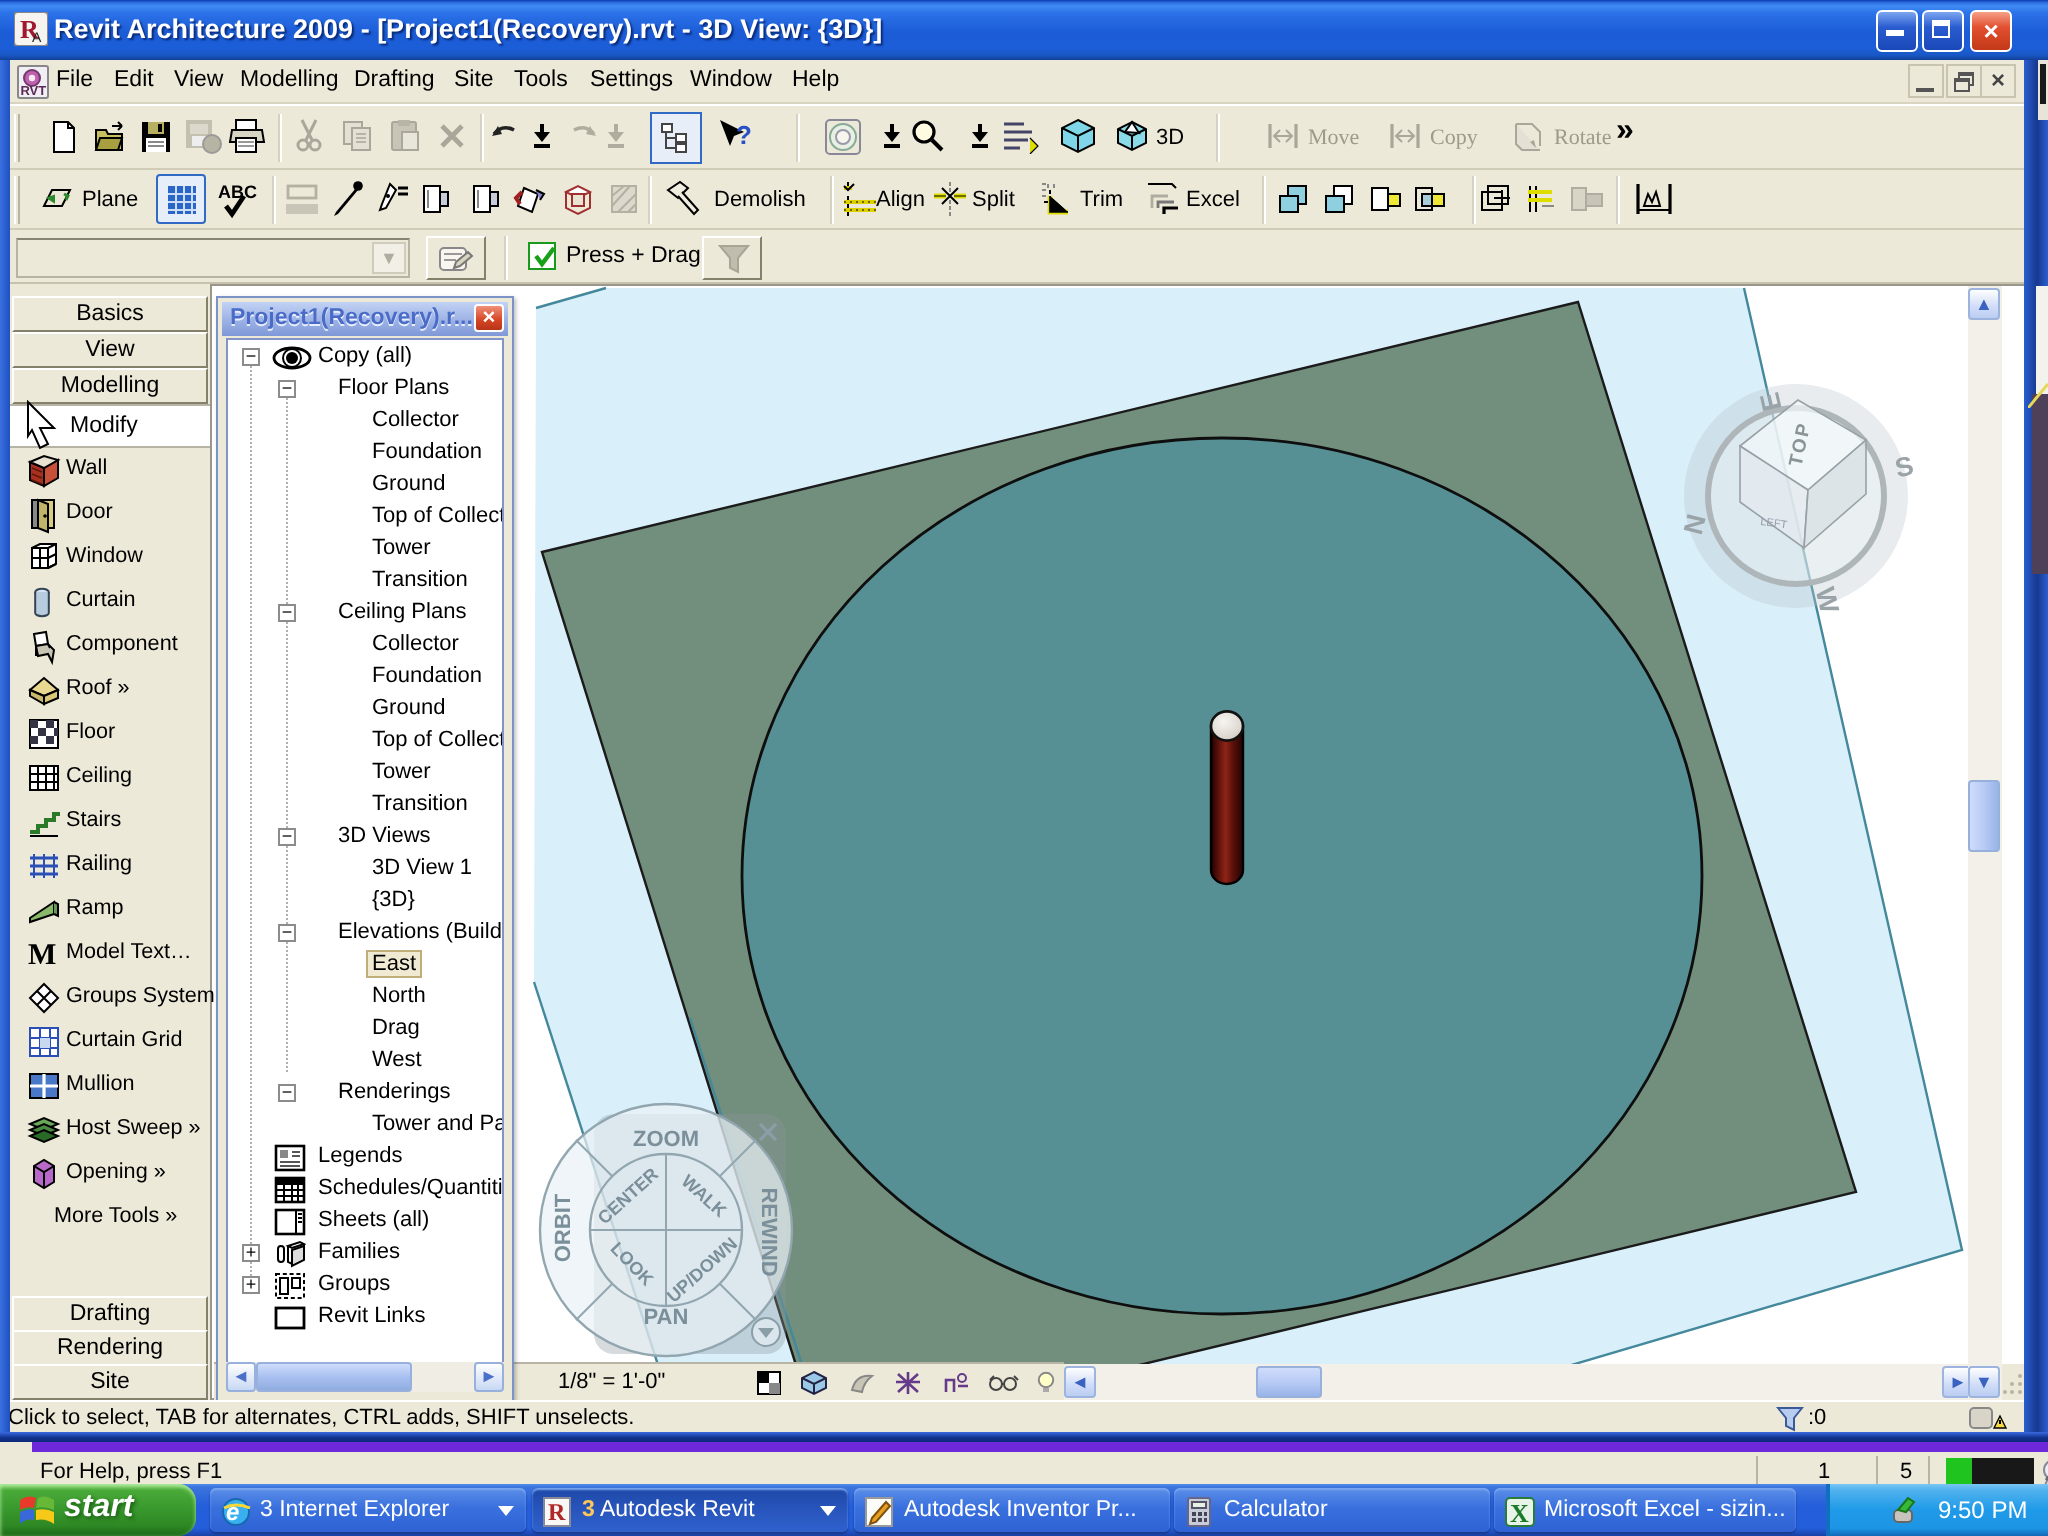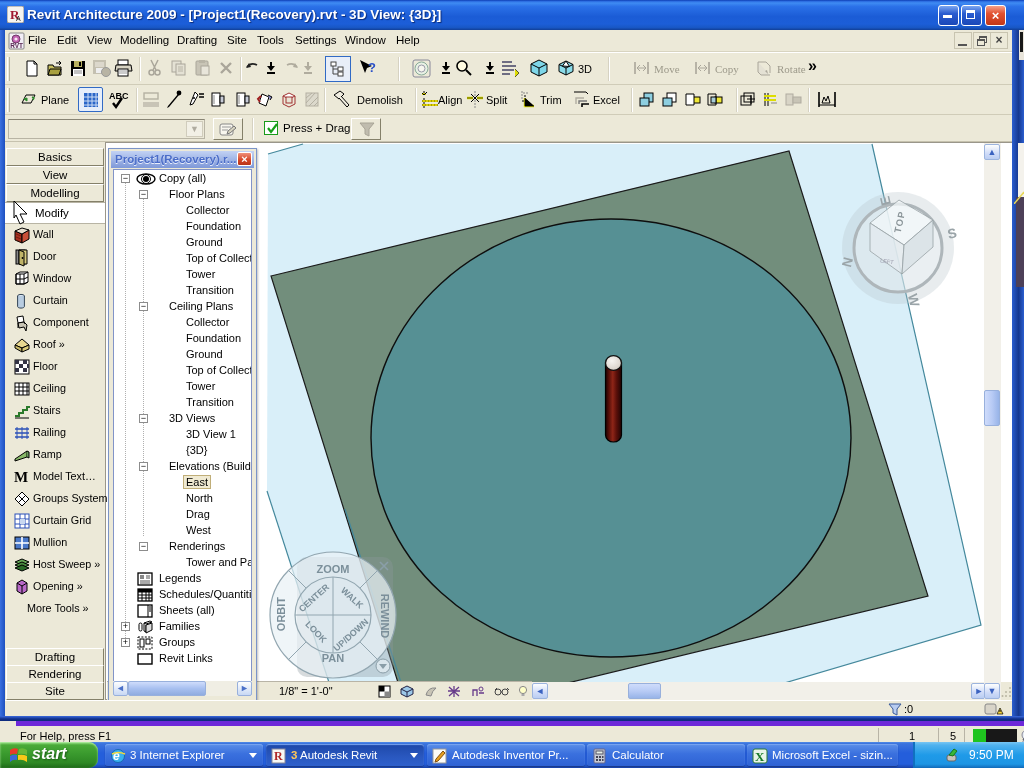--- a/index.html
+++ b/index.html
@@ -788,20 +788,21 @@
         </div>
     </div>
     <div class="abs" style="left:4px;bottom:4px;width:139px;height:15px;background:#f0eee4">
       <div class="abs" style="left:0;top:0;width:15px;height:15px;background:linear-gradient(180deg,#fdfefe,#c8d8f4);border:1px solid #98b0dc;border-radius:2px;color:#4a70c8;font-size:9px;text-align:center;line-height:13px">◄</div>
       <div class="abs" style="right:0;top:0;width:15px;height:15px;background:linear-gradient(180deg,#fdfefe,#c8d8f4);border:1px solid #98b0dc;border-radius:2px;color:#4a70c8;font-size:9px;text-align:center;line-height:13px">►</div>
       <div class="abs" style="left:15px;top:0;width:78px;height:15px;background:linear-gradient(180deg,#cfdcfb,#a8c0f0 50%,#90acdf);border:1px solid #98b0dc;border-radius:2px"></div>
     </div>
   </div>
 </div>
 <div id="status" class="abs">
+  <span class="abs" style="left:4px;top:2px">Click to select, TAB for alternates, CTRL adds, SHIFT unselects.</span>
   <svg class="abs" style="left:888px;top:2px" width="14" height="13" viewBox="0 0 14 13">
       <path d="M1 1h12L9 6v6L5 10V6z" fill="#b8ccf0" stroke="#3a5a9a"></path>
     </svg>
   <span class="abs" style="left:904px;top:2px">:0</span>
   <svg class="abs" style="left:984px;top:1px" width="20" height="14" viewBox="0 0 20 14">
       <rect x="1" y="2" width="11" height="10" rx="2" fill="#d8d4c8" stroke="#888"></rect>
       <path d="M13 12l3-6 3 6z" fill="#f8d840" stroke="#000" stroke-width=".7"></path>
       <path d="M16 8v2" stroke="#000"></path>
     </svg>
 </div>

